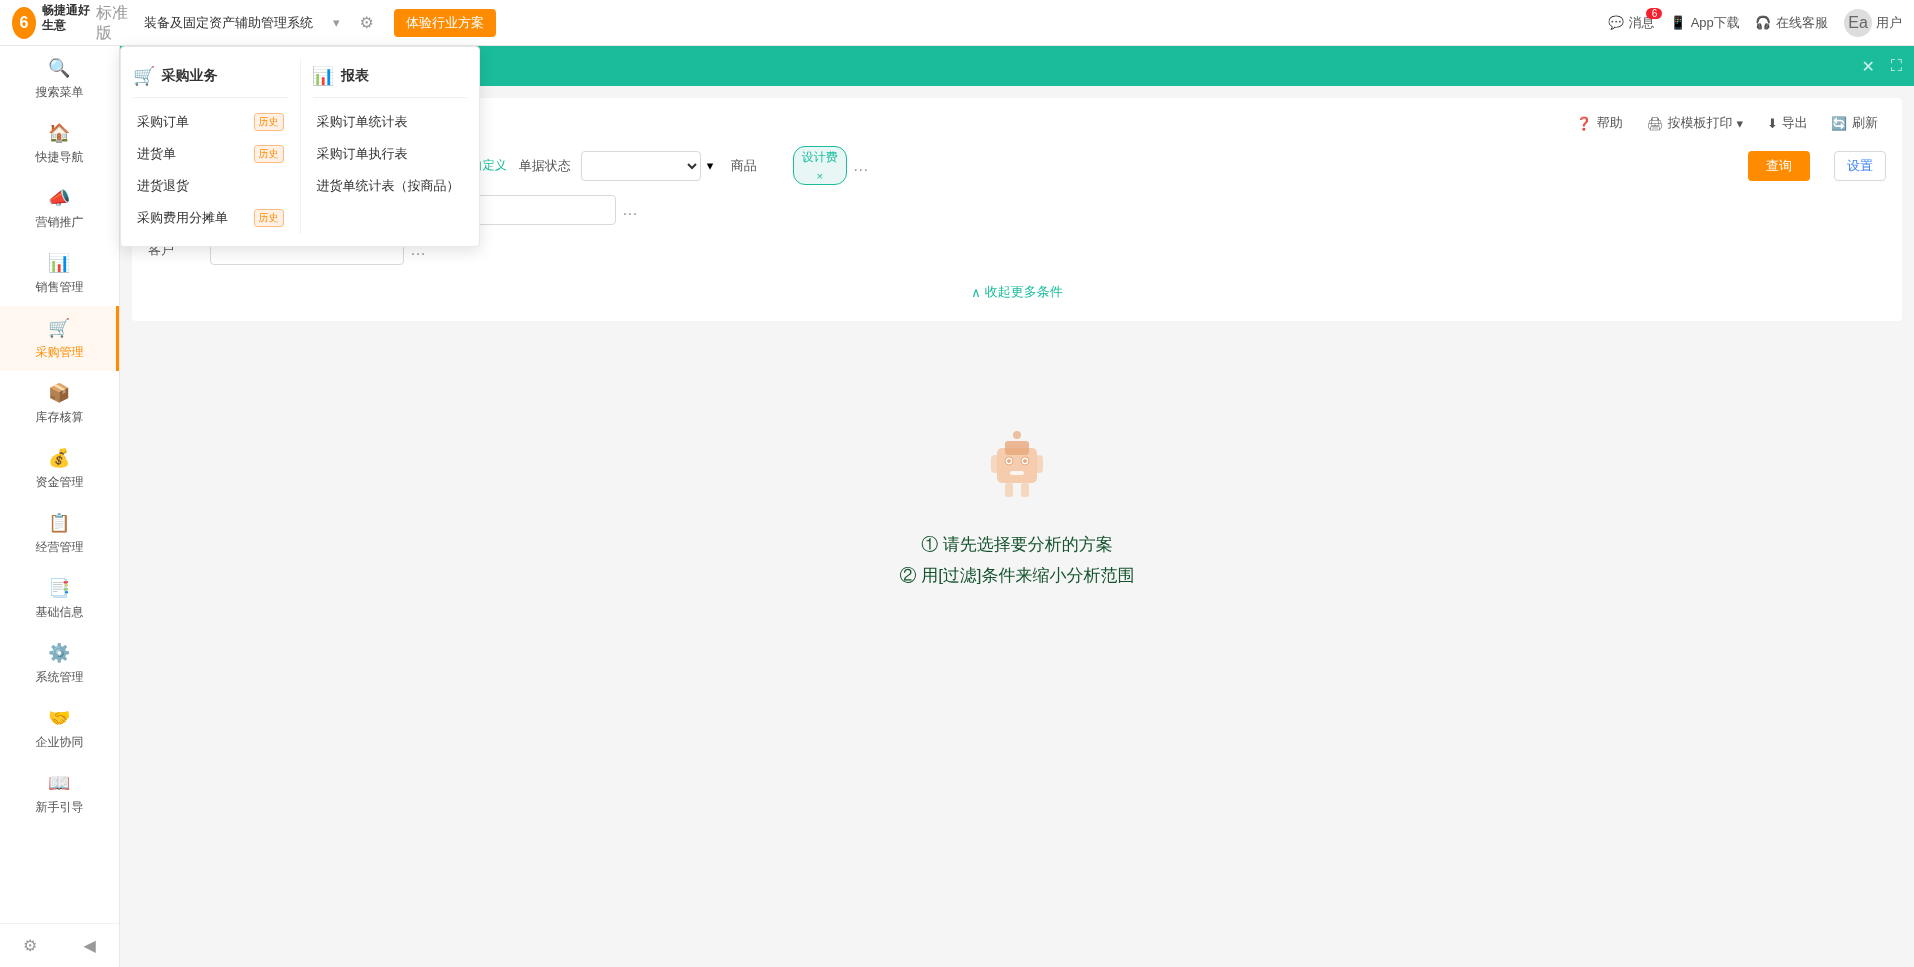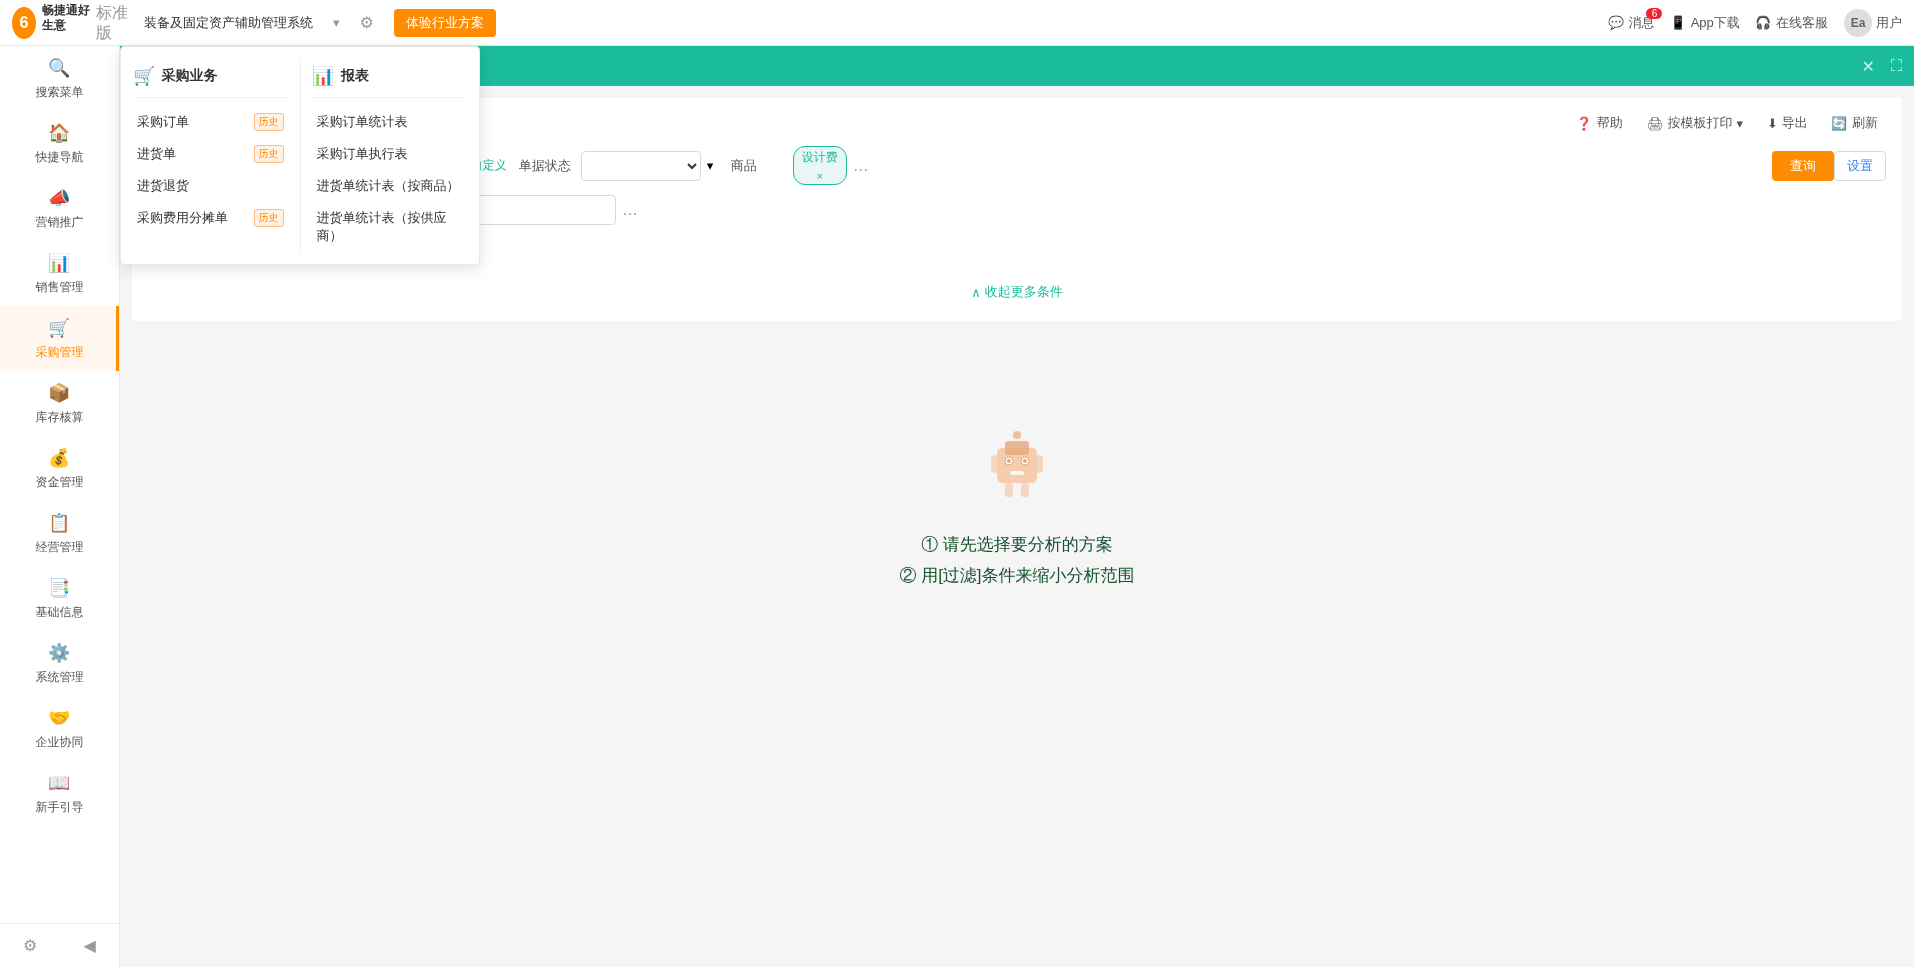--- a/index.html
+++ b/index.html
@@ -89,23 +89,22 @@
       text-align: center;
     }
     .avatar-circle {
       width: 28px;
       height: 28px;
       border-radius: 50%;
       background: #ddd;
       display: flex;
       align-items: center;
       justify-content: center;
-      font-size: 12px;
+      font-size: 16px;
       color: #666;
-      font-weight: bold;
     }
 
     
     .main-layout {
       display: flex;
       flex: 1;
       overflow: hidden;
     }
 
     
@@ -591,21 +590,21 @@
 
           <div class="filter-item">
             <span class="filter-label">商品</span>
             <div class="tag">
               <span>设计费</span>
               <span class="tag-close">×</span>
             </div>
             <span class="ellipsis-btn">…</span>
           </div>
 
-          <div style="margin-left:auto;display:flex;gap:0;align-items:flex-start;">
+          <div style="margin-left:auto;display:flex;gap:24px;align-items:flex-start;">
             <button class="btn-query">查询</button>
             <button class="btn-settings">设置</button>
           </div>
         </div>
 
         <div class="filter-row">
           <div class="filter-item">
             <span class="filter-label">排名项目</span>
             <select class="filter-select">
               <option>金额</option>
@@ -697,18 +696,15 @@
       </div>
       <div class="dropdown-item">
         <span>采购订单统计表</span>
       </div>
       <div class="dropdown-item">
         <span>采购订单执行表</span>
       </div>
       <div class="dropdown-item">
         <span>进货单统计表（按商品）</span>
       </div>
-      <div class="dropdown-item">
-        <span>进货单统计表（按供应商）</span>
-      </div>
     </div>
   </div>
 </div>
 
 </body></html>

